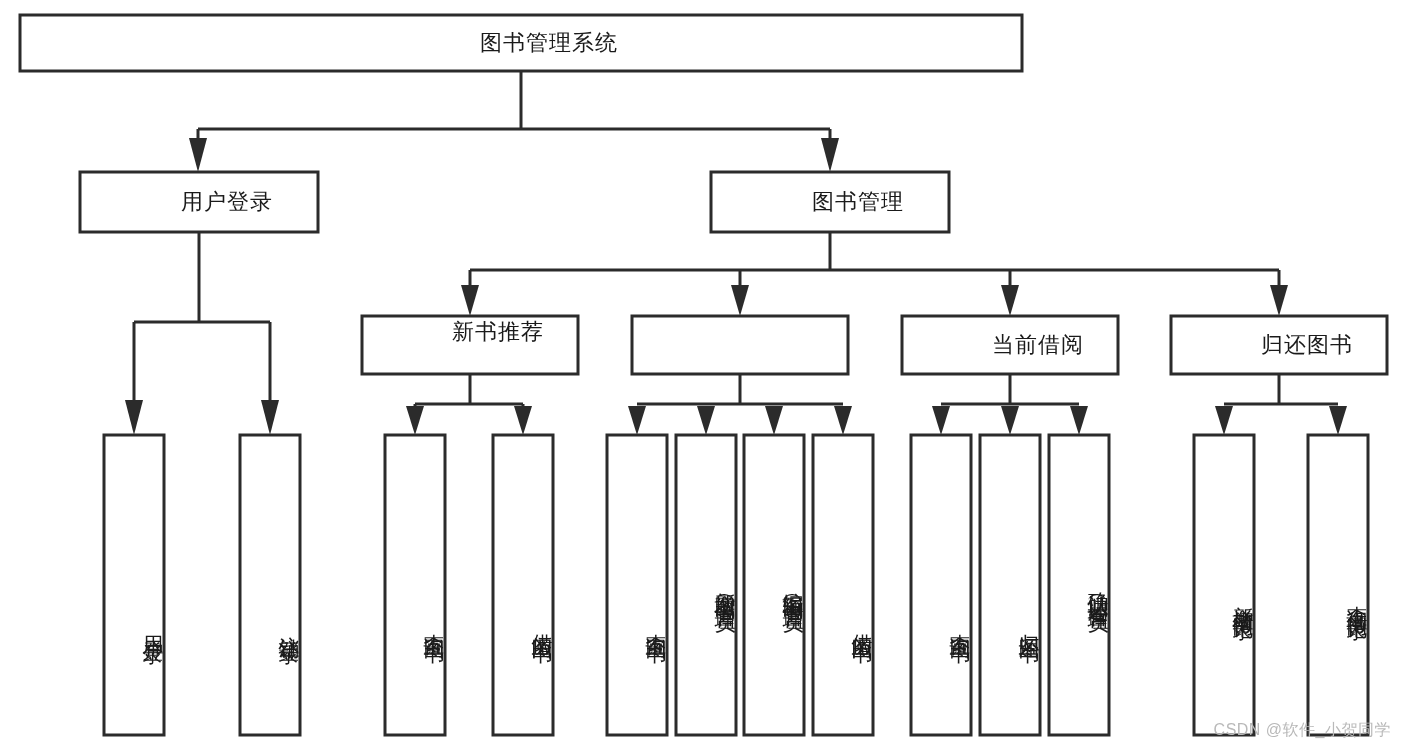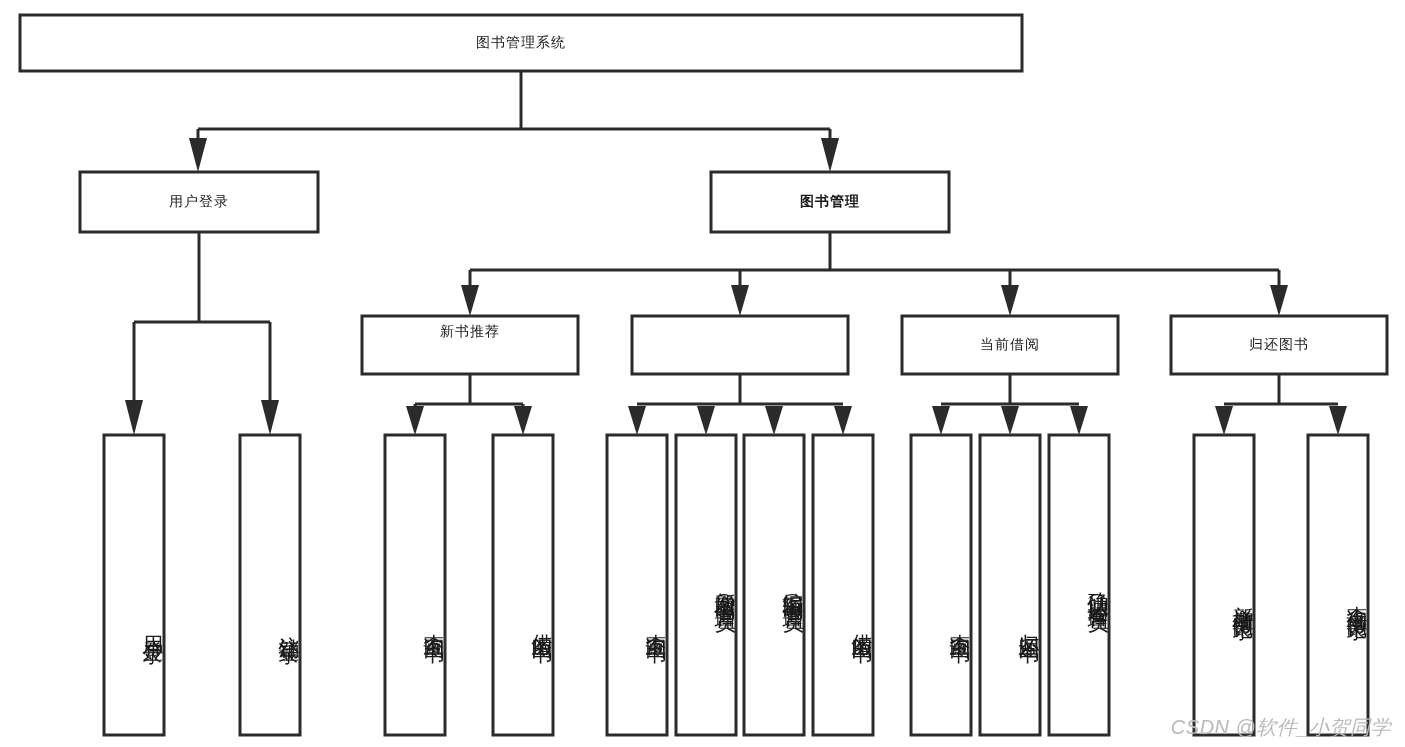--- a/index.html
+++ b/index.html
@@ -41,50 +41,50 @@
   }
   .arrow-head {
     fill: #2b2b2b;
     stroke: none;
   }
   .node-label-h {
     position: absolute;
     display: flex;
     align-items: center;
     justify-content: center;
-    font-size: 14px;
+    font-size: 22px;
     color: #1a1a1a;
     letter-spacing: 1px;
     white-space: nowrap;
     pointer-events: none;
+    padding-left: 28px;
   }
   .node-label-v {
     position: absolute;
     display: flex;
     align-items: flex-start;
     justify-content: center;
     font-size: 21px;
     color: #1a1a1a;
     writing-mode: vertical-rl;
     text-orientation: upright;
     letter-spacing: 3px;
     line-height: 1;
     white-space: nowrap;
     pointer-events: none;
   }
   .watermark {
     position: absolute;
     right: 14px;
     bottom: 6px;
-    font-size: 20px;
+    font-size: 16px;
     color: #b9b9b9;
     letter-spacing: 0.5px;
     white-space: nowrap;
     pointer-events: none;
-    font-style: italic;
   }
 </style>
 </head>
 <body>
 
 <div id="diagram-root">
 
   <svg class="diagram-svg" viewBox="0 0 1405 747" xmlns="http://www.w3.org/2000/svg">
 
     <rect class="node-box" x="20" y="15" width="1002" height="56"></rect>
@@ -164,21 +164,21 @@
     <rect class="node-box" x="980" y="435" width="60" height="300"></rect>
     <rect class="node-box" x="1049" y="435" width="60" height="300"></rect>
 
     <rect class="node-box" x="1194" y="435" width="60" height="300"></rect>
     <rect class="node-box" x="1308" y="435" width="60" height="300"></rect>
   </svg>
 
   <div class="node-label-h" style="left:20px; top:15px; width:1002px; height:56px;">图书管理系统</div>
 
   <div class="node-label-h" style="left:80px; top:172px; width:238px; height:60px;">用户登录</div>
-  <div class="node-label-h" style="left:711px; top:172px; width:238px; height:60px;font-weight:bold;">图书管理</div>
+  <div class="node-label-h" style="left:711px; top:172px; width:238px; height:60px;">图书管理</div>
 
   <div class="node-label-h" style="left:362px; top:303px; width:216px; height:58px;">新书推荐</div>
   <div class="node-label-h" style="left:902px; top:316px; width:216px; height:58px;border-radius:19px;">当前借阅</div>
   <div class="node-label-h" style="left:1171px; top:316px; width:216px; height:58px;">归还图书</div>
 
   <div class="node-label-v" style="left:104px; top:520px; width:60px; height:210px;">用户登录</div>
   <div class="node-label-v" style="left:240px; top:520px; width:60px; height:210px;">注销登录</div>
 
   <div class="node-label-v" style="left:385px; top:515px; width:60px; height:215px;">查询图书</div>
   <div class="node-label-v" style="left:493px; top:515px; width:60px; height:215px;">借阅图书</div>

